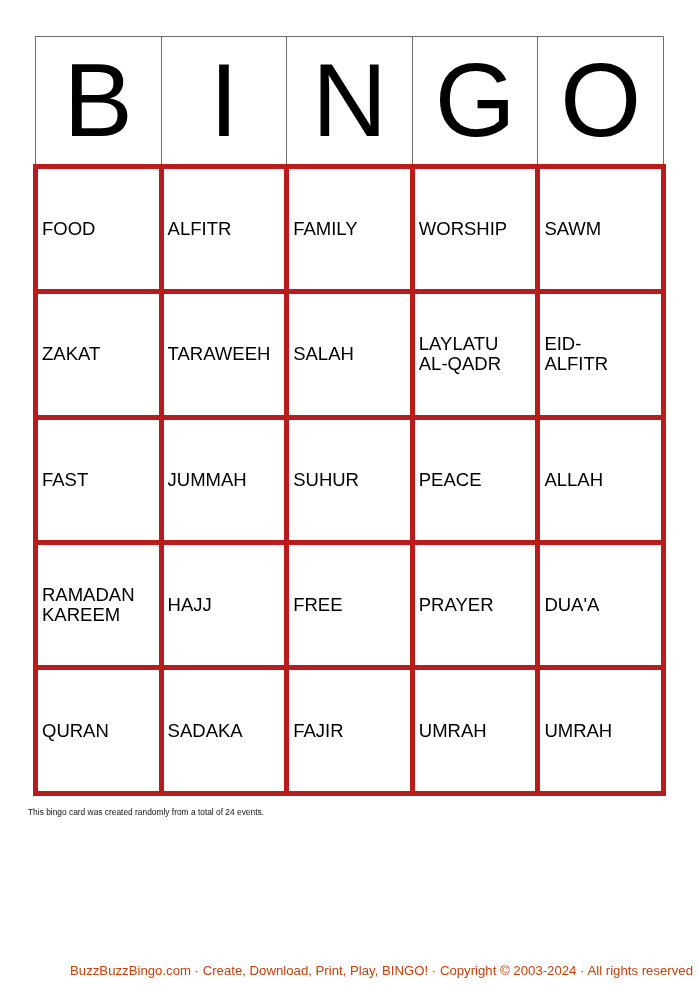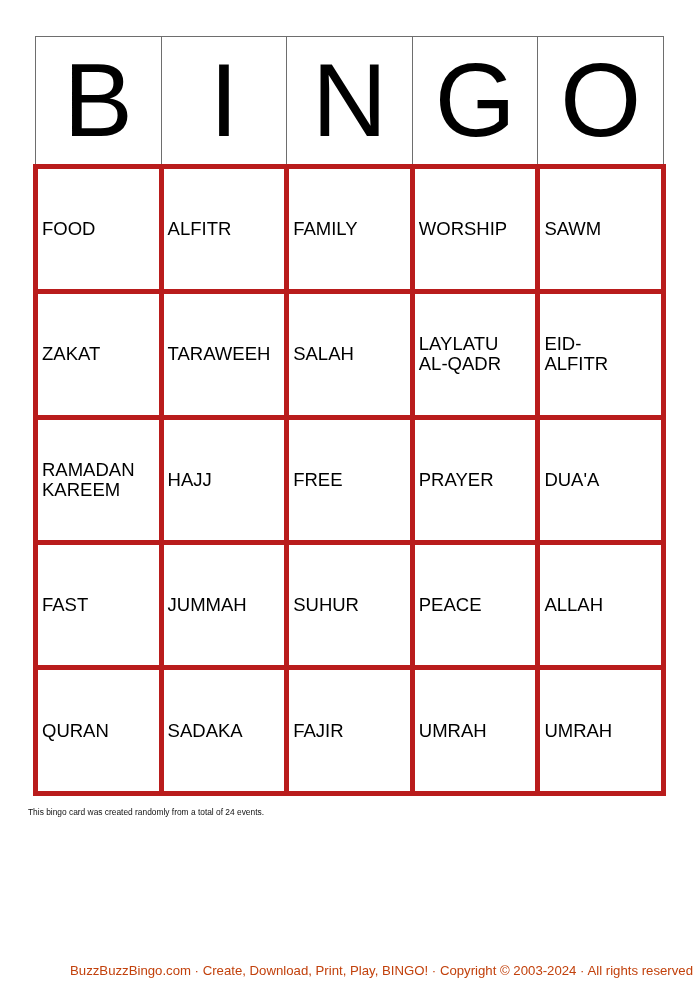--- a/index.html
+++ b/index.html
@@ -35,33 +35,33 @@
     <tr>
       <td><span>ZAKAT</span></td>
       <td><span>TARAWEEH</span></td>
       <td><span>SALAH</span></td>
       <td><span>LAYLATU
 AL-QADR</span></td>
       <td><span>EID-
 ALFITR</span></td>
     </tr>
     <tr>
+      <td><span>FAST</span></td>
+      <td><span>JUMMAH</span></td>
+      <td><span>SUHUR</span></td>
+      <td><span>PEACE</span></td>
+      <td><span>ALLAH</span></td>
+    </tr>
+    <tr>
       <td><span>RAMADAN
 KAREEM</span></td>
       <td><span>HAJJ</span></td>
       <td><span>FREE</span></td>
       <td><span>PRAYER</span></td>
       <td><span>DUA'A</span></td>
-    </tr>
-    <tr>
-      <td><span>FAST</span></td>
-      <td><span>JUMMAH</span></td>
-      <td><span>SUHUR</span></td>
-      <td><span>PEACE</span></td>
-      <td><span>ALLAH</span></td>
     </tr>
     <tr>
       <td><span>QURAN</span></td>
       <td><span>SADAKA</span></td>
       <td><span>FAJIR</span></td>
       <td><span>UMRAH</span></td>
       <td><span>UMRAH</span></td>
     </tr>
   </tbody>
 </table>

